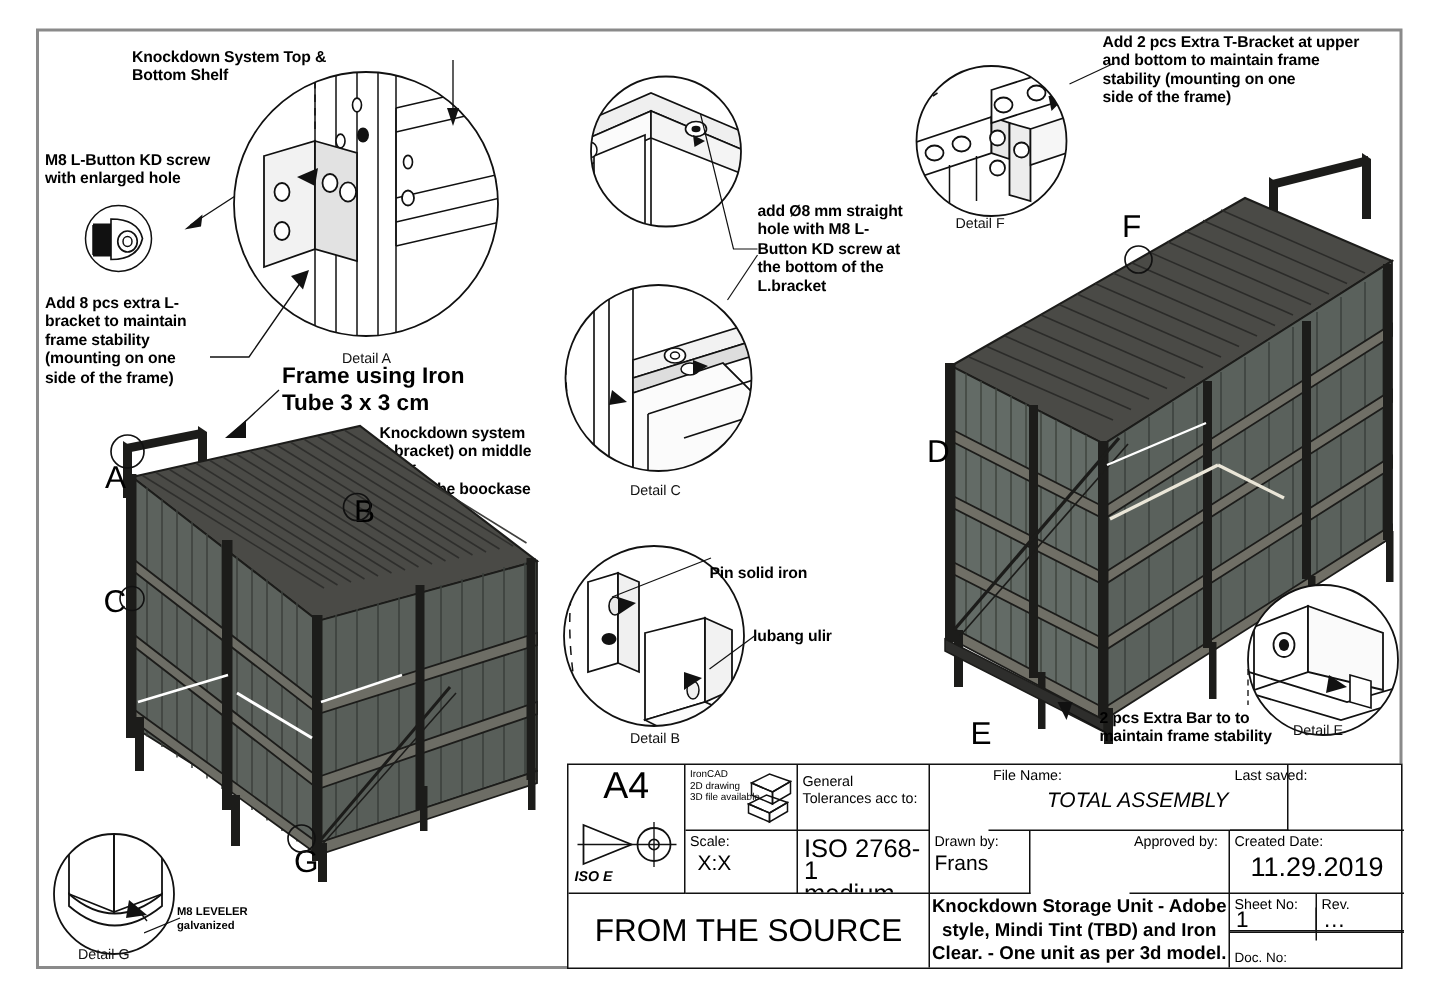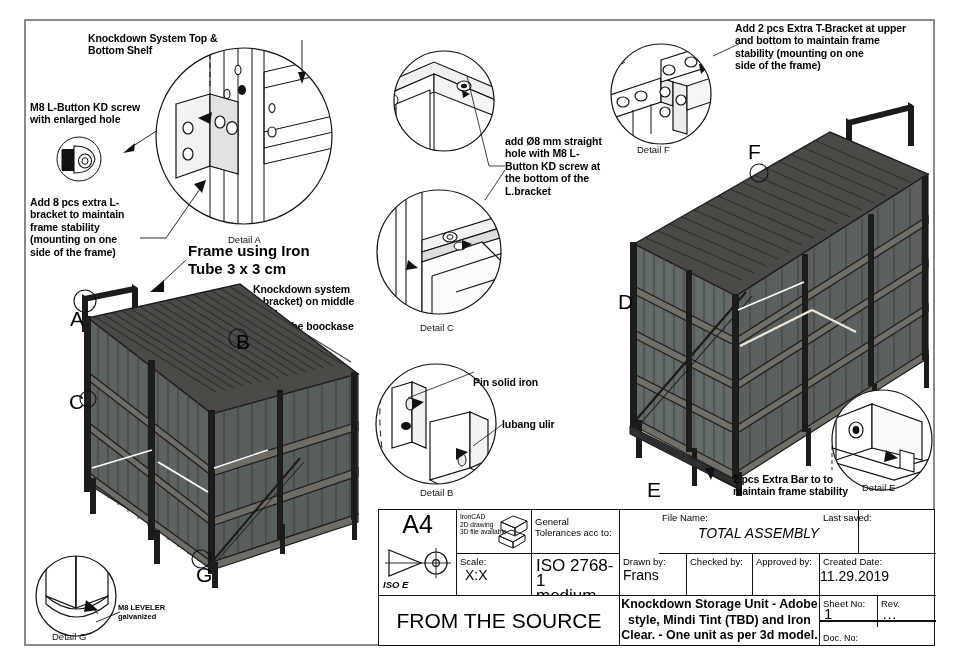--- a/index.html
+++ b/index.html
@@ -621,37 +621,33 @@
 
     <div class="tbcell tb-b-r tb-b-b" style="left:241px;top:0;width:200px;height:44px;margin-left:39px;">
       <span class="tb-lab">File Name:</span>
       <span class="tb-val-c tb-ital" style="padding-top:2px;">TOTAL ASSEMBLY</span>
     </div>
 
     <div class="tbcell tb-b-r tb-b-b" style="left:241px;top:44px;width:67px;height:42px;">
       <span class="tb-lab">Drawn by:</span>
       <span class="tb-val" style="padding-left:3px;">Frans</span>
     </div>
-    <div class="tbcell tb-b-r tb-b-b" style="left:308px;top:44px;width:66px;height:42px;">
-      <span class="tb-lab">Checked by:</span>
-      <span class="tb-val"></span>
-    </div>
     <div class="tbcell tb-b-r tb-b-b" style="left:374px;top:44px;width:67px;height:42px;">
       <span class="tb-lab">Approved by:</span>
       <span class="tb-val"></span>
     </div>
 
     <div class="tbcell tb-b-b" style="left:441px;top:0;width:116px;height:44px;">
       <span class="tb-lab">Last saved:</span>
       <span class="tb-val"></span>
     </div>
 
     <div class="tbcell tb-b-b" style="left:441px;top:44px;width:116px;height:42px;">
       <span class="tb-lab">Created Date:</span>
-      <span style="font-size:14px;display:block;padding-top:1px;">11.29.2019</span>
+      <span style="font-size:18px;display:block;text-align:center;padding-top:1px;">11.29.2019</span>
     </div>
 
     <div class="tbcell tb-b-r" style="left:0;top:86px;width:241px;height:49px;display:flex;align-items:center;justify-content:center;">
       <span class="brand">FROM THE SOURCE</span>
     </div>
 
     <div class="tbcell tb-b-r" style="left:241px;top:86px;width:200px;height:49px;display:flex;align-items:center;justify-content:center;">
       <span class="prodtitle" style="white-space:pre-line;">Knockdown Storage Unit - Adobe
 style, Mindi Tint (TBD) and Iron
 Clear. - One unit as per 3d model.</span>

